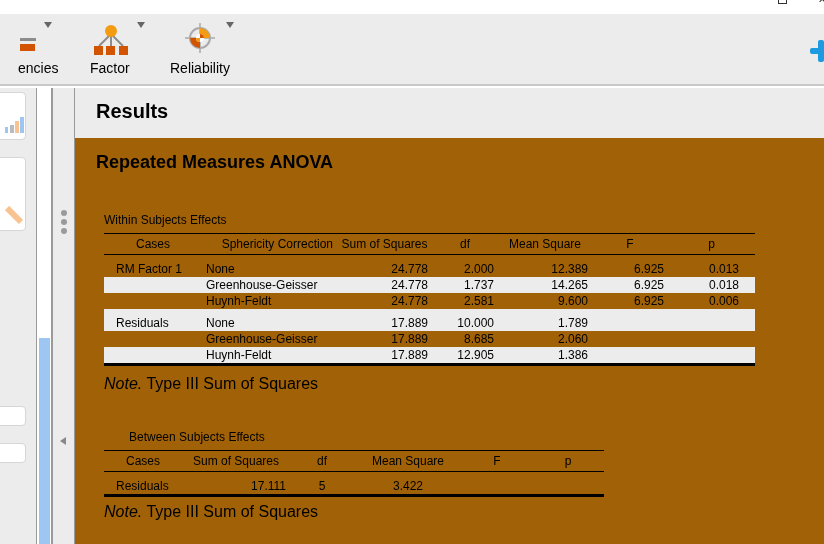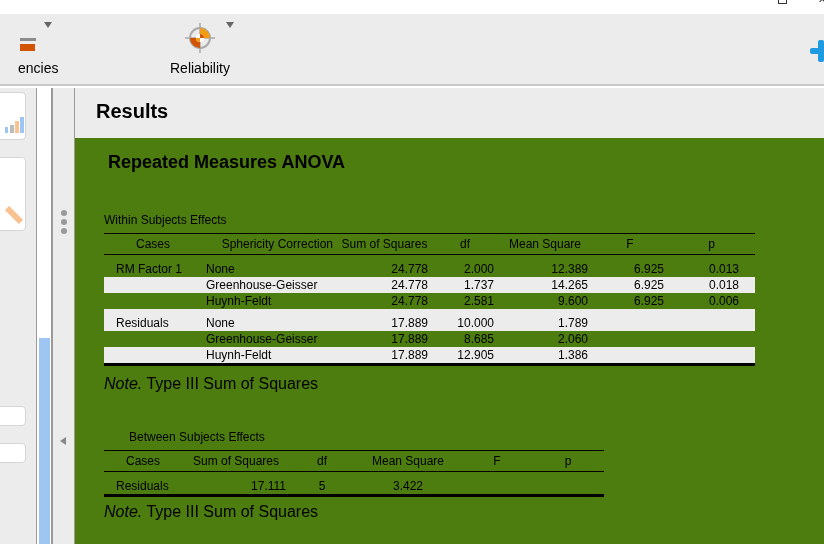--- a/index.html
+++ b/index.html
@@ -17,24 +17,24 @@
 
   .leftpanel { position: absolute; left: 0; top: 88px; width: 36px; height: 456px; background: #ececec; }
   .lp-card { position: absolute; left: -10px; width: 36px; background: #fff; border: 1px solid #d6d6d6; border-radius: 4px; }
   .lp-input { position: absolute; left: -10px; width: 36px; height: 20px; background: #fff; border: 1px solid #d6d6d6; border-radius: 4px; }
   .scrollcol { position: absolute; left: 36px; top: 88px; width: 16px; height: 456px; background: #fff; border-left: 1px solid #9a9a9a; border-right: 1px solid #9a9a9a; }
   .scroll-thumb { position: absolute; left: 2px; top: 250px; width: 11px; height: 206px; background: #9dc6f2; }
   .splitter { position: absolute; left: 52px; top: 88px; width: 23px; height: 456px; background: #ececec; border-left: 1px solid #9a9a9a; border-right: 1px solid #9a9a9a; }
   .dot { position: absolute; left: 8px; width: 6px; height: 6px; border-radius: 3px; background: #9a9a9a; }
   .collapse-arrow { position: absolute; left: 7px; top: 349px; width: 0; height: 0; border-top: 4px solid transparent; border-bottom: 4px solid transparent; border-right: 6px solid #888; }
 
-  .results { position: absolute; left: 75px; top: 88px; width: 749px; height: 456px; background: #4d7c0f; }
+  .results { position: absolute; left: 75px; top: 88px; width: 749px; height: 456px; background: #a16207; }
   .results-header { position: absolute; left: 0; top: 0; width: 749px; height: 50px; background: #ececec; }
   .results-title { position: absolute; left: 21px; top: 12px; font-size: 20px; font-weight: bold; }
-  .analysis-title { position: absolute; left: 33px; top: 64px; font-size: 18px; font-weight: bold; }
+  .analysis-title { position: absolute; left: 21px; top: 64px; font-size: 18px; font-weight: bold; }
 
   .tbl-title { position: absolute; font-size: 12px; color: #000; }
   table.apa { position: absolute; border-collapse: collapse; font-size: 12px; }
   table.apa th { font-weight: normal; height: 21px; border-top: 1.5px solid #000; border-bottom: 1.5px solid #000; padding: 0 4px; white-space: nowrap; text-align: center; }
   table.apa td { height: 16px; padding: 0 4px; white-space: nowrap; line-height: 16px; }
   table.apa tr.spacer td { height: 6px; }
   table.apa tr.shade td { background: #ececec; }
   table.apa tr.last td { border-bottom: 3px solid #000; }
   td.num { text-align: right; }
   td.lbl { text-align: left; }
@@ -53,20 +53,33 @@
 
   <div class="tb-item" style="left:0;width:50px;">
     <svg style="position:absolute;left:0;top:22px;" width="20" height="20" viewBox="0 0 20 20">
       <rect x="0" y="2" width="16" height="3" fill="#8c8c8c"></rect>
       <rect x="0" y="8" width="15" height="7" fill="#d35400"></rect>
     </svg>
     <div class="tb-caret" style="left:24px;"></div>
     <div class="tb-label" style="left:-2px;">encies</div>
   </div>
 
+  <div class="tb-item" style="left:66px;width:70px;">
+    <svg style="position:absolute;left:5px;top:8px;" width="40" height="38" viewBox="0 0 40 38">
+      <line x1="20" y1="12" x2="8" y2="24" stroke="#8c8c8c" stroke-width="2"></line>
+      <line x1="20" y1="12" x2="20" y2="24" stroke="#8c8c8c" stroke-width="2"></line>
+      <line x1="20" y1="12" x2="32" y2="24" stroke="#8c8c8c" stroke-width="2"></line>
+      <circle cx="20" cy="9" r="6" fill="#f39c12"></circle>
+      <rect x="3" y="24" width="9" height="9" fill="#d35400"></rect>
+      <rect x="15" y="24" width="9" height="9" fill="#d35400"></rect>
+      <rect x="28" y="24" width="9" height="9" fill="#d35400"></rect>
+    </svg>
+    <div class="tb-caret" style="left:51px;"></div>
+    <div class="tb-label" style="left:4px;">Factor</div>
+  </div>
 
   <div class="tb-item" style="left:146px;width:80px;">
     <svg style="position:absolute;left:18px;top:8px;" width="32" height="32" viewBox="0 0 32 32">
       <line x1="16" y1="1" x2="16" y2="31" stroke="#aaa" stroke-width="1.5"></line>
       <line x1="1" y1="16" x2="31" y2="16" stroke="#aaa" stroke-width="1.5"></line>
       <circle cx="16" cy="16" r="10" fill="none" stroke="#aaa" stroke-width="2"></circle>
       <path d="M16 6 A10 10 0 0 1 26 16 L16 16 Z" fill="#f39c12"></path>
       <path d="M6 16 A10 10 0 0 0 16 26 L16 16 Z" fill="#d35400"></path>
       <circle cx="16" cy="16" r="4" fill="#fff"></circle>
       <path d="M16 12 A4 4 0 0 1 20 16 L16 16 Z" fill="#d35400"></path>

